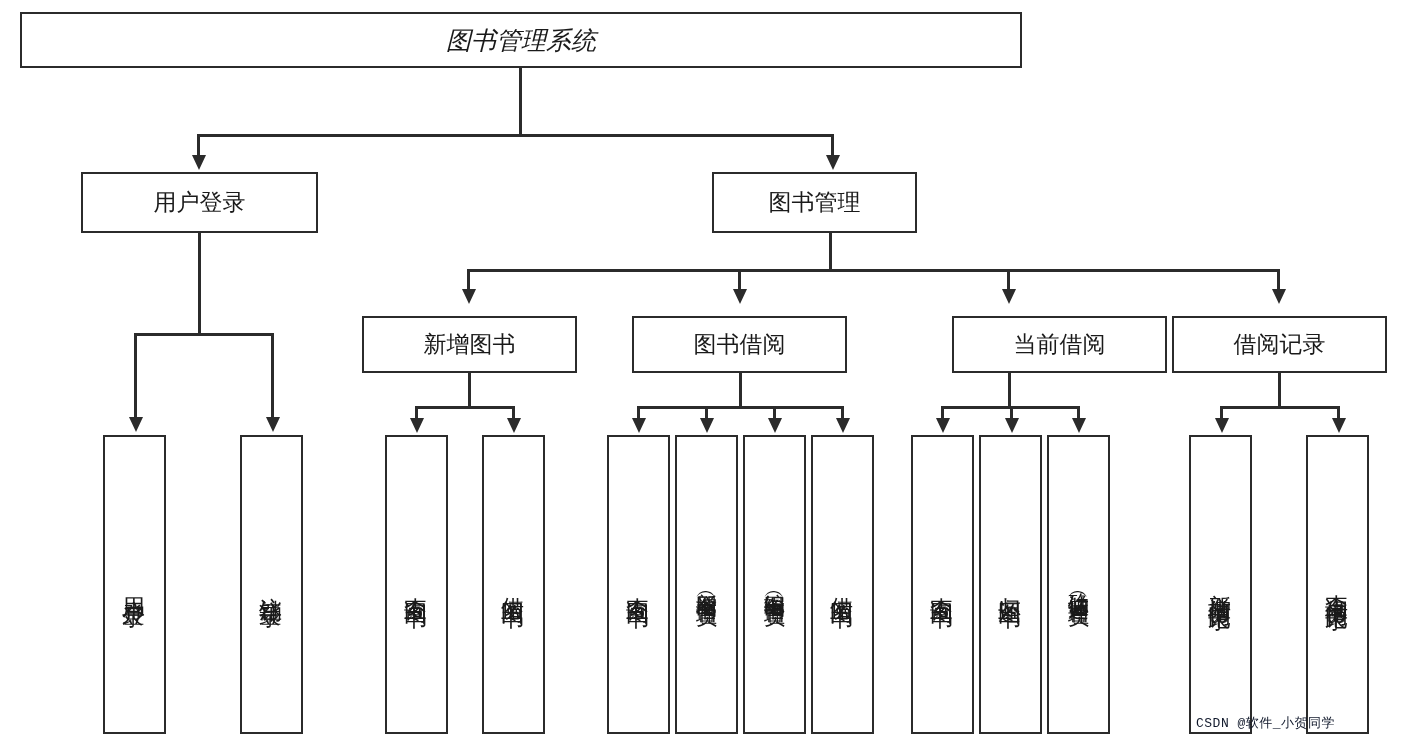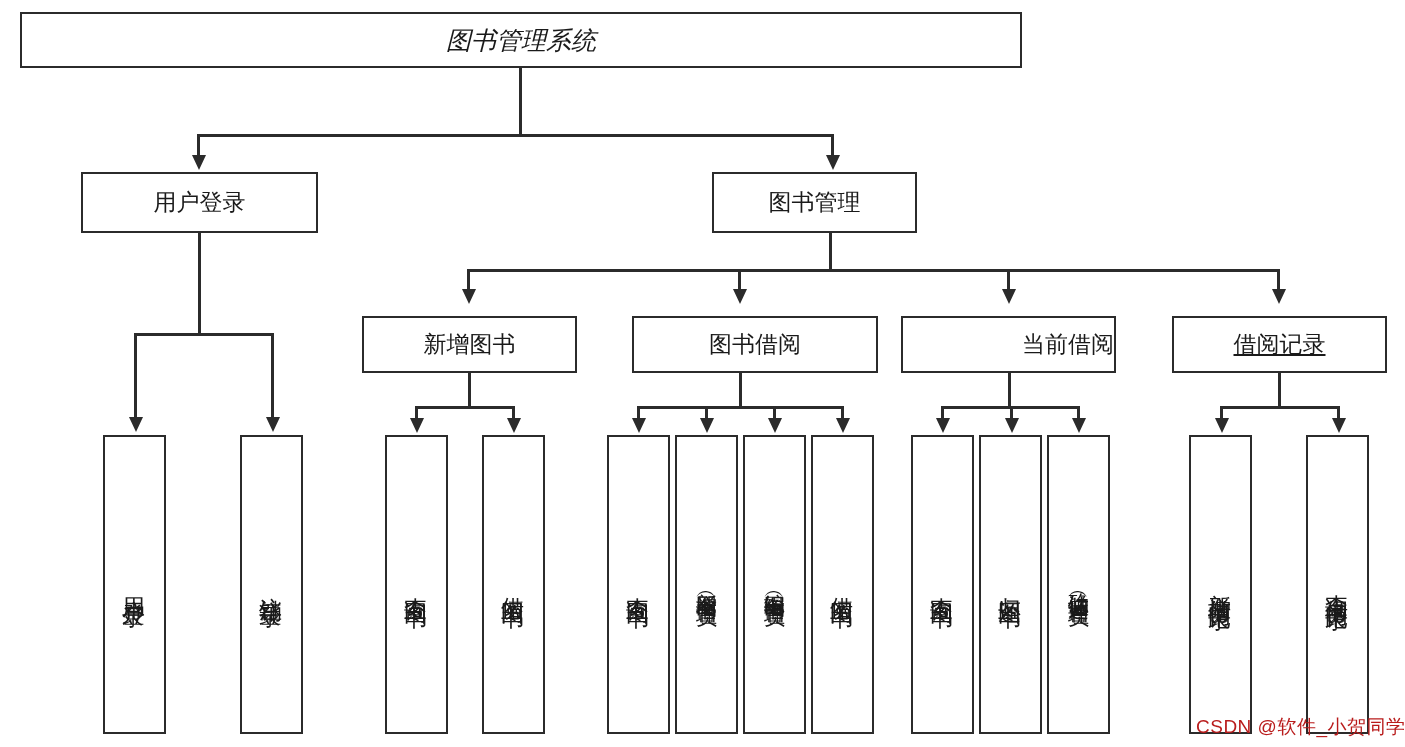--- a/index.html
+++ b/index.html
@@ -75,25 +75,26 @@
   .arrow{
     position:absolute;
     width:0;height:0;
     border-left:7px solid transparent;
     border-right:7px solid transparent;
     border-top:15px solid #2b2b2b;
   }
   
   #watermark{
     position:absolute;
-    font-size:19px;
-    color:#b91c1c;
+    font-size:13px;
+    color:#0f172a;
     white-space:nowrap;
     letter-spacing:0.5px;
     pointer-events:none;
+    font-family:Liberation Mono, monospace;
   }
 </style>
 </head>
 <body>
 
 <div id="canvas">
 
   <div class="node root" style="left:20px;top:12px;width:1002px;height:56px;">
     <span>图书管理系统</span>
   </div>
@@ -126,27 +127,27 @@
   <div class="vline" style="left:738px;top:269px;height:22px;"></div>
   <div class="arrow" style="left:732.5px;top:289px;"></div>
   <div class="vline" style="left:1007px;top:269px;height:22px;"></div>
   <div class="arrow" style="left:1001.5px;top:289px;"></div>
   <div class="vline" style="left:1277px;top:269px;height:22px;"></div>
   <div class="arrow" style="left:1271.5px;top:289px;"></div>
 
   <div class="node lvl3" style="left:362px;top:316px;width:215px;height:57px;">
     <span>新增图书</span>
   </div>
-  <div class="node lvl3" style="left:632px;top:316px;width:246px;height:57px;">
+  <div class="node lvl3" style="left:632px;top:316px;width:215px;height:57px;">
     <span>图书借阅</span>
   </div>
-  <div class="node lvl3" style="left:901px;top:316px;width:215px;height:57px;justify-content:flex-end;">
+  <div class="node lvl3" style="left:952px;top:316px;width:215px;height:57px;">
     <span>当前借阅</span>
   </div>
-  <div class="node lvl3" style="left:1172px;top:316px;width:215px;height:57px;text-decoration:underline;">
+  <div class="node lvl3" style="left:1172px;top:316px;width:215px;height:57px;">
     <span>借阅记录</span>
   </div>
 
   <div class="vline" style="left:468px;top:373px;height:36px;"></div>
   <div class="hline" style="left:415px;top:406px;width:99px;"></div>
   <div class="vline" style="left:415px;top:406px;height:14px;"></div>
   <div class="arrow" style="left:409.5px;top:418px;"></div>
   <div class="vline" style="left:512px;top:406px;height:14px;"></div>
   <div class="arrow" style="left:506.5px;top:418px;"></div>
 

